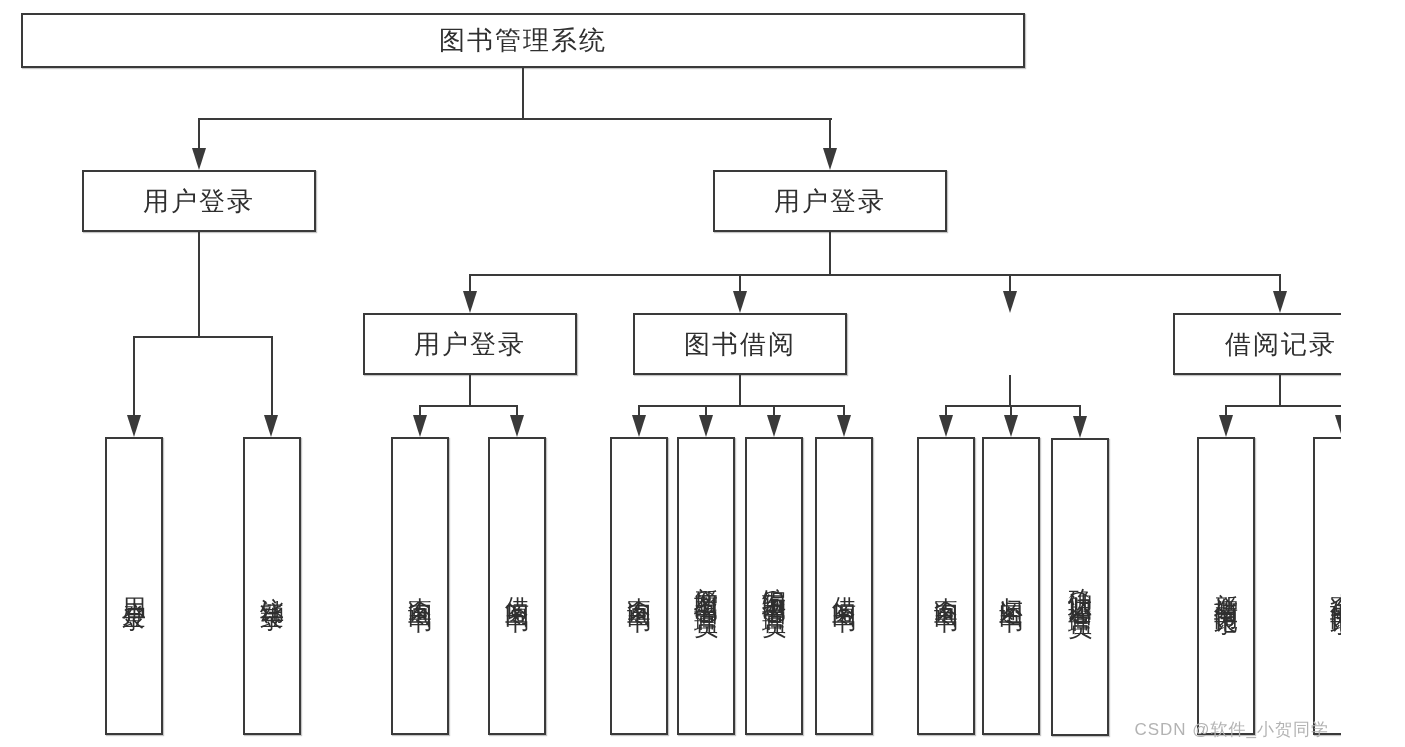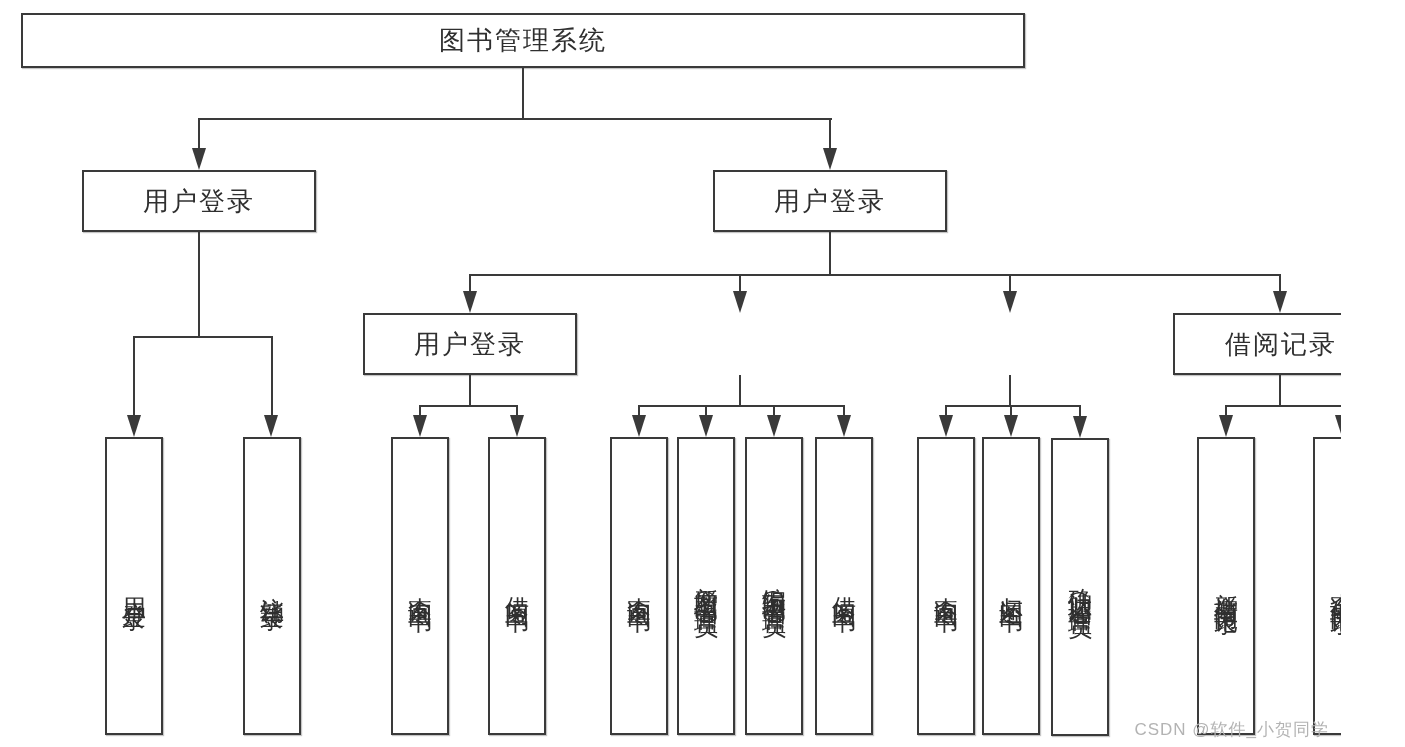--- a/index.html
+++ b/index.html
@@ -76,20 +76,23 @@
 
   <div class="box h" style="left:82px;top:170px;width:234px;height:62px">
     <span>用户登录</span>
   </div>
   <div class="box h" style="left:713px;top:170px;width:234px;height:62px">
     <span>用户登录</span>
   </div>
 
   <div class="box h" style="left:363px;top:313px;width:214px;height:62px">
     <span>用户登录</span>
+  </div>
+  <div class="box h" style="left:633px;top:313px;width:214px;height:62px">
+    <span>图书借阅</span>
   </div>
   <div class="box h" style="left:1173px;top:313px;width:216px;height:62px">
     <span>借阅记录</span>
   </div>
 
   <div class="box v" style="left:105px;top:437px;width:58px;height:298px">
     <span>用户登录</span>
   </div>
   <div class="box v" style="left:243px;top:437px;width:58px;height:298px">
     <span>注销登录</span>

